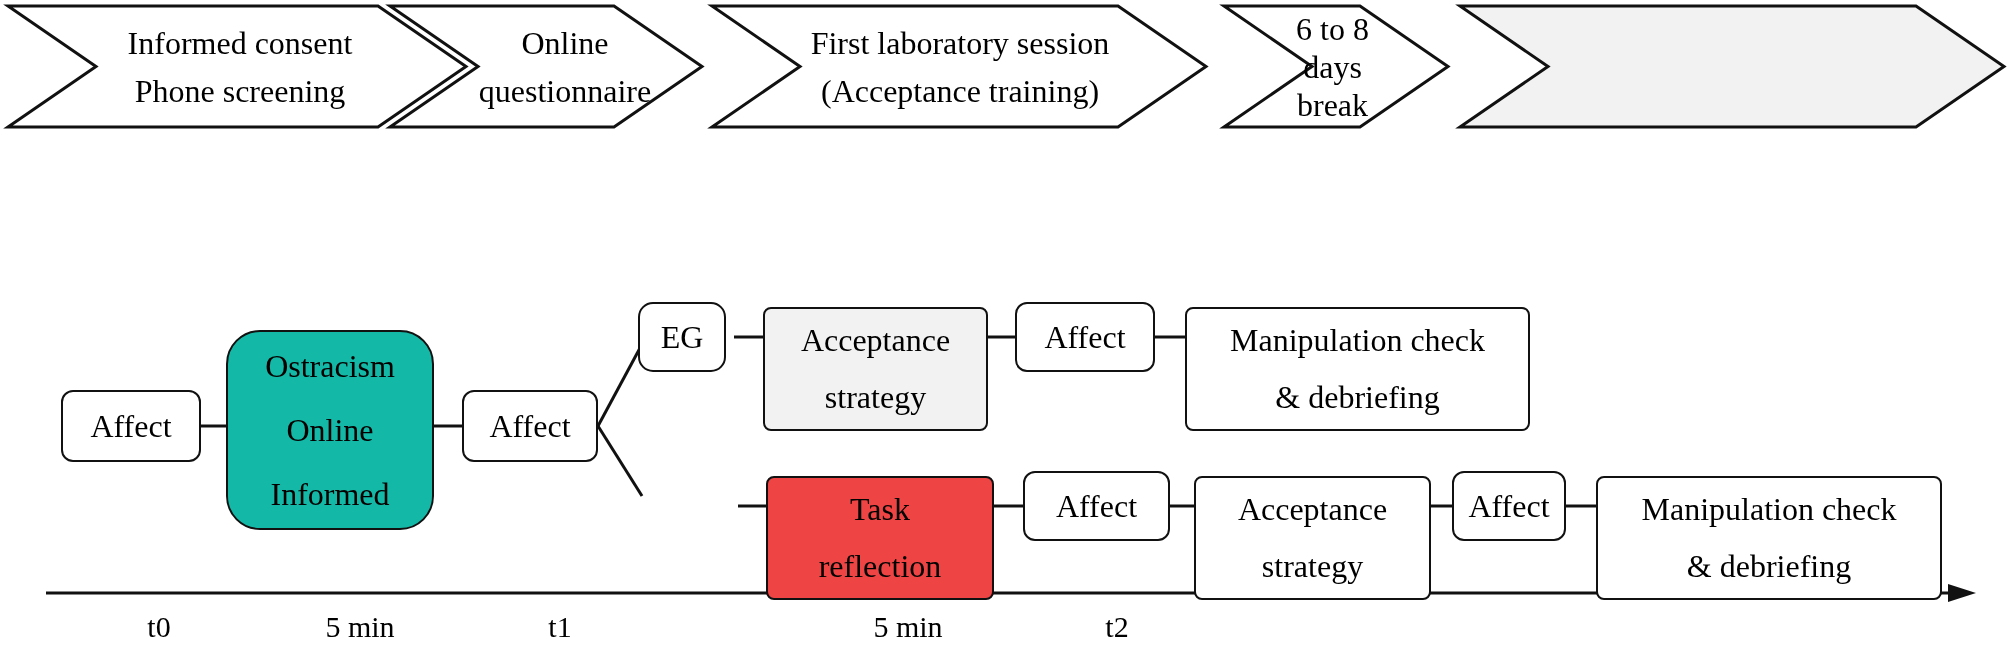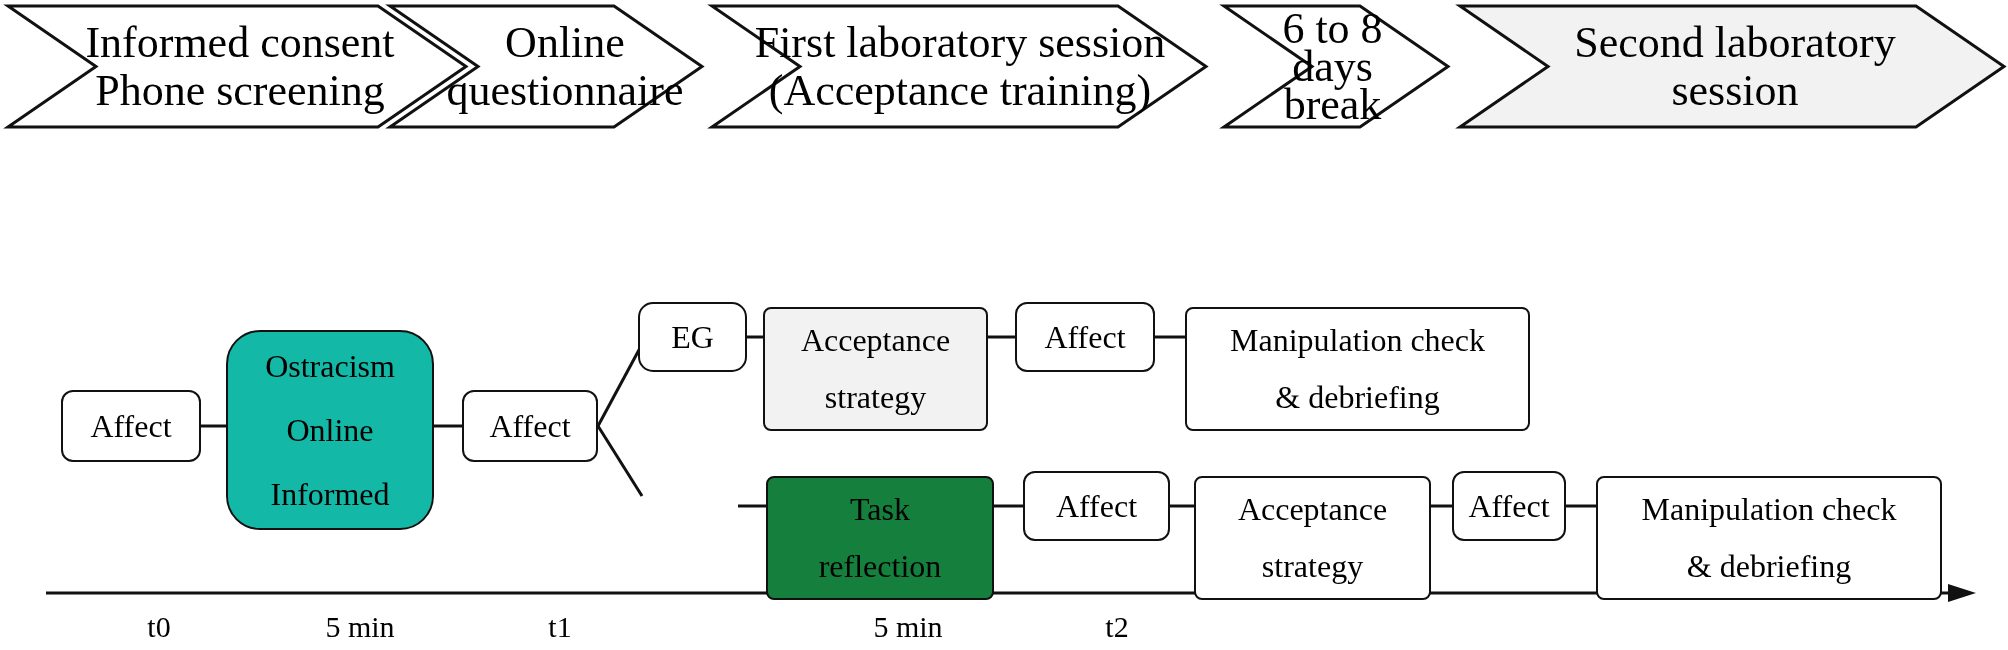--- a/index.html
+++ b/index.html
@@ -8,21 +8,21 @@
     width:2008px;height:650px;
     background:#ffffff;
     font-family:"Liberation Serif","DejaVu Serif",serif;
     color:#000000;
     overflow:hidden;
   }
   svg.bg{position:absolute;left:0;top:0;}
   .chevron-label{
     position:absolute;top:6px;height:121px;
     display:flex;flex-direction:column;justify-content:center;align-items:center;
-    text-align:center;font-size:44px;line-height:48px;white-space:nowrap;
+    text-align:center;font-size:32px;line-height:48px;white-space:nowrap;
   }
   .chevron-label.compact{line-height:38px;text-align:center;}
   .box{
     position:absolute;box-sizing:border-box;
     border:2.5px solid #111111;background:#ffffff;
     display:flex;flex-direction:column;justify-content:center;align-items:center;
     text-align:center;font-size:32px;white-space:nowrap;
   }
   .box .line{line-height:57px;}
   .box.tall .line{line-height:64px;}
@@ -77,53 +77,49 @@
   </div>
   <div class="chevron-label" style="left:745px;width:430px;">
     <span class="line">First laboratory session</span>
     <span class="line">(Acceptance training)</span>
   </div>
   <div class="chevron-label compact" style="left:1250px;width:165px;">
     <span class="line">6 to 8</span>
     <span class="line">days</span>
     <span class="line">break</span>
   </div>
-  <div class="chevron-label" style="left:1520px;width:430px;">
-    <span class="line">Second laboratory</span>
-    <span class="line">session</span>
-  </div>
 
   <div class="box small" style="left:61px;top:390px;width:140px;height:72px;">
     <span class="line">Affect</span>
   </div>
   <div class="box tall" style="left: 226px; top: 330px; width: 208px; height: 200px; border-radius: 34px; background: #14b8a6;">
     <span class="line">Ostracism</span>
     <span class="line">Online</span>
     <span class="line">Informed</span>
   </div>
   <div class="box small" style="left:462px;top:390px;width:136px;height:72px;">
     <span class="line">Affect</span>
   </div>
 
-  <div class="box group" style="left:638px;top:302px;width:109px;height:70px;">
+  <div class="box group" style="left:638px;top:302px;width:88px;height:70px;">
     <span class="line">EG</span>
   </div>
   <div class="box big" style="left: 763px; top: 275px; width: 225px; height: 124px; background: rgb(242, 242, 242);">
     <span class="line">Acceptance</span>
     <span class="line">strategy</span>
   </div>
   <div class="box small" style="left:1015px;top:302px;width:140px;height:70px;">
     <span class="line">Affect</span>
   </div>
   <div class="box big" style="left:1185px;top:275px;width:345px;height:124px;">
     <span class="line">Manipulation check</span>
     <span class="line">&amp; debriefing</span>
   </div>
 
-  <div class="box big" style="left: 766px; top: 444px; width: 228px; height: 124px; background: #15803d;">
+  <div class="box big" style="left: 766px; top: 444px; width: 228px; height: 124px; background: #ef4444;">
     <span class="line">Task</span>
     <span class="line">reflection</span>
   </div>
   <div class="box small" style="left:1023px;top:471px;width:147px;height:70px;">
     <span class="line">Affect</span>
   </div>
   <div class="box big" style="left:1194px;top:444px;width:237px;height:124px;">
     <span class="line">Acceptance</span>
     <span class="line">strategy</span>
   </div>

